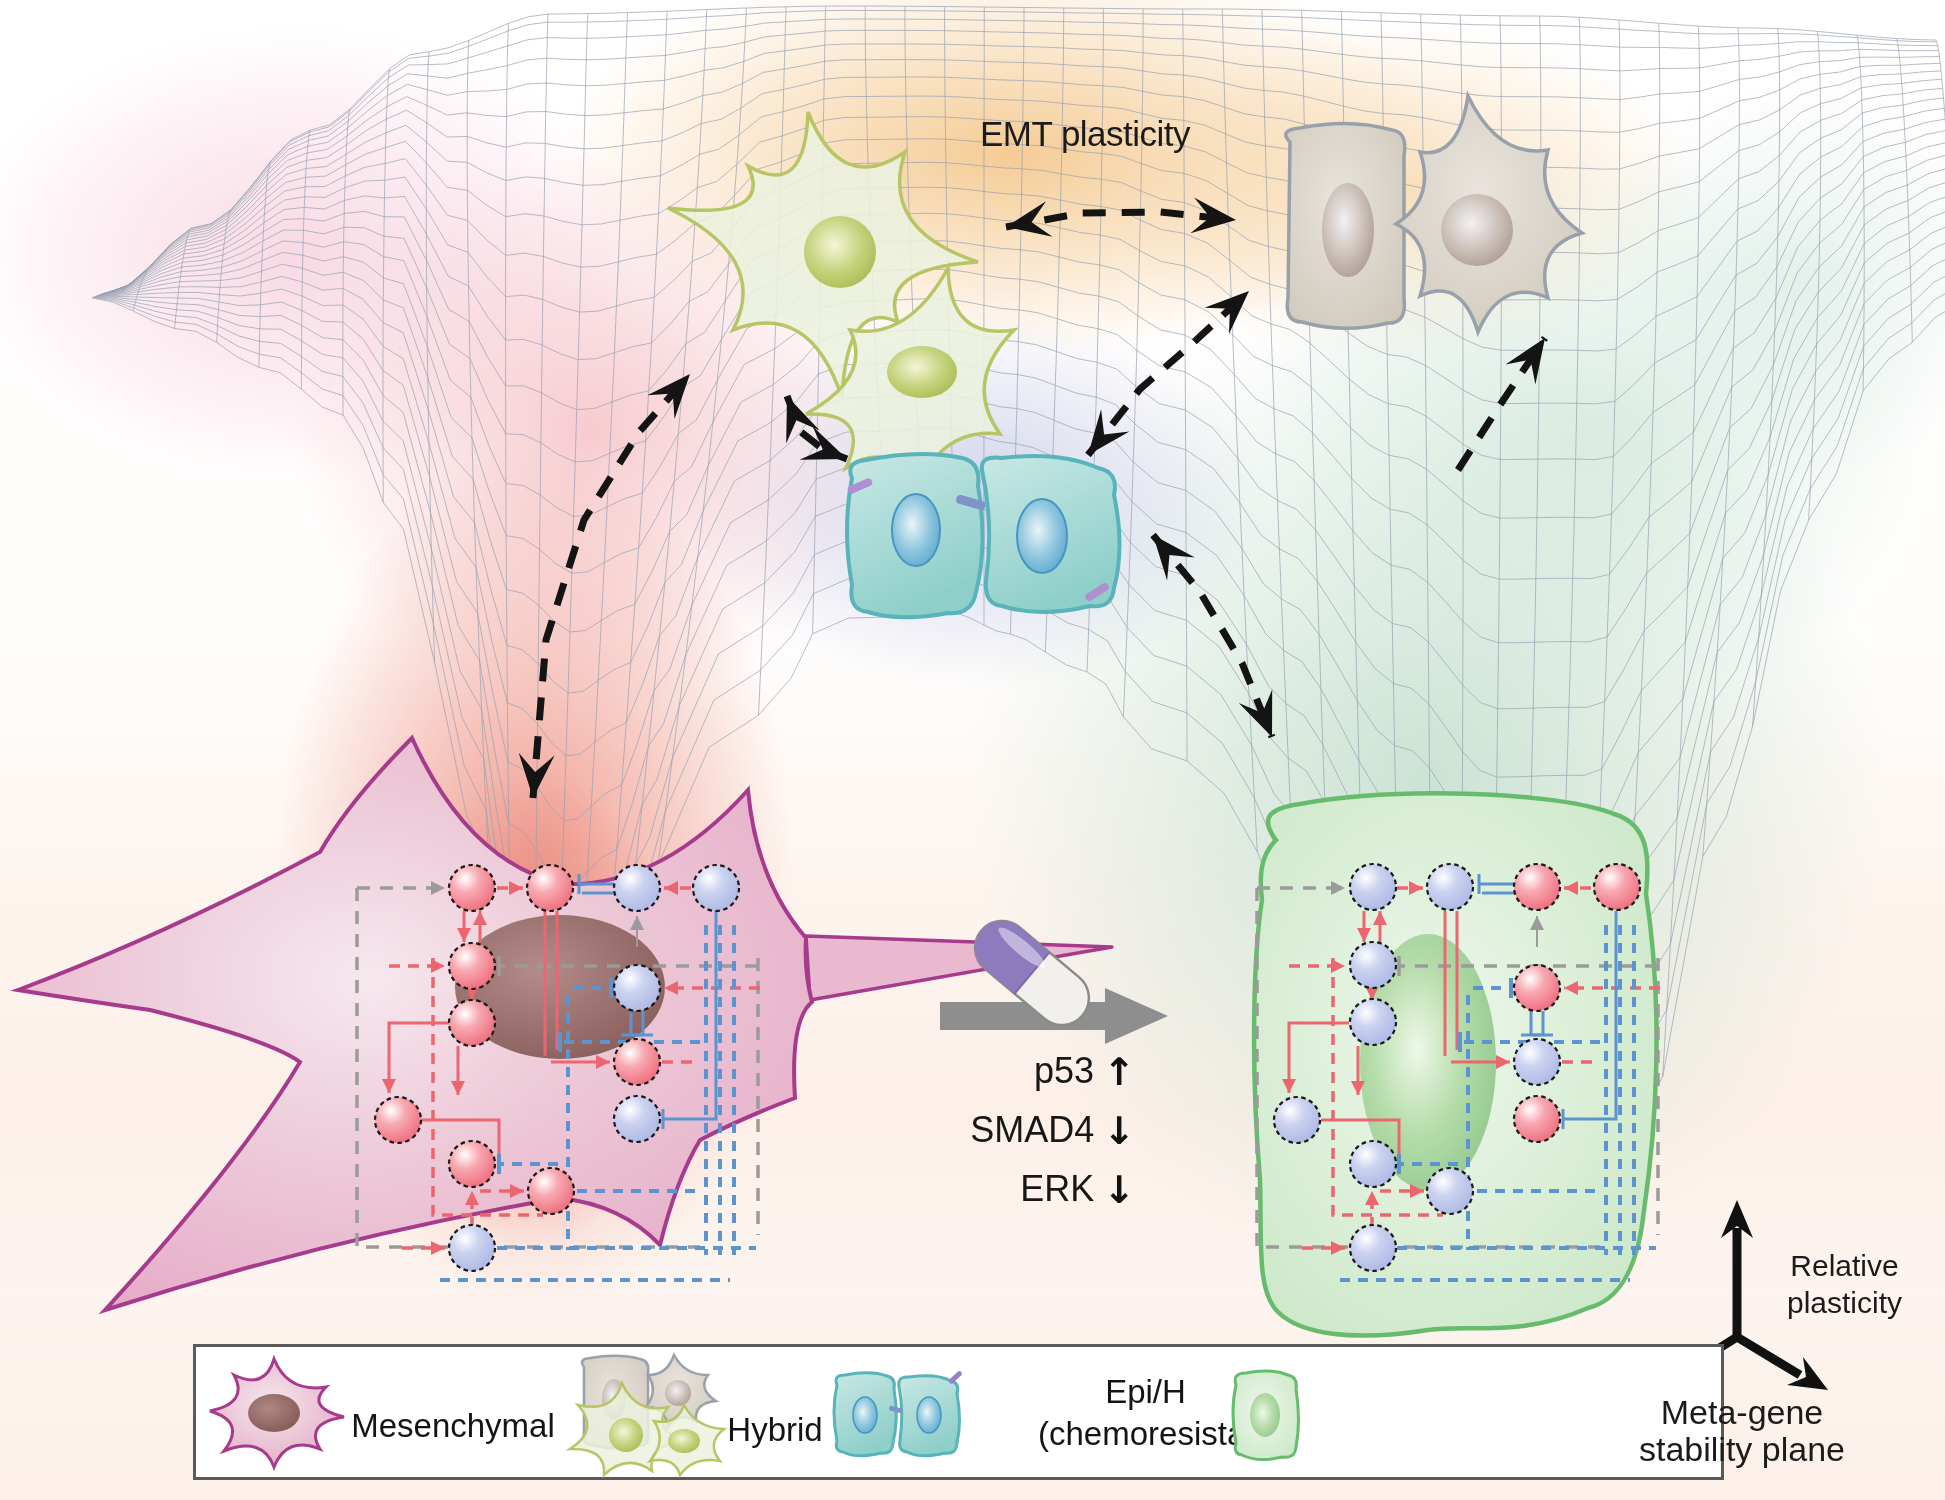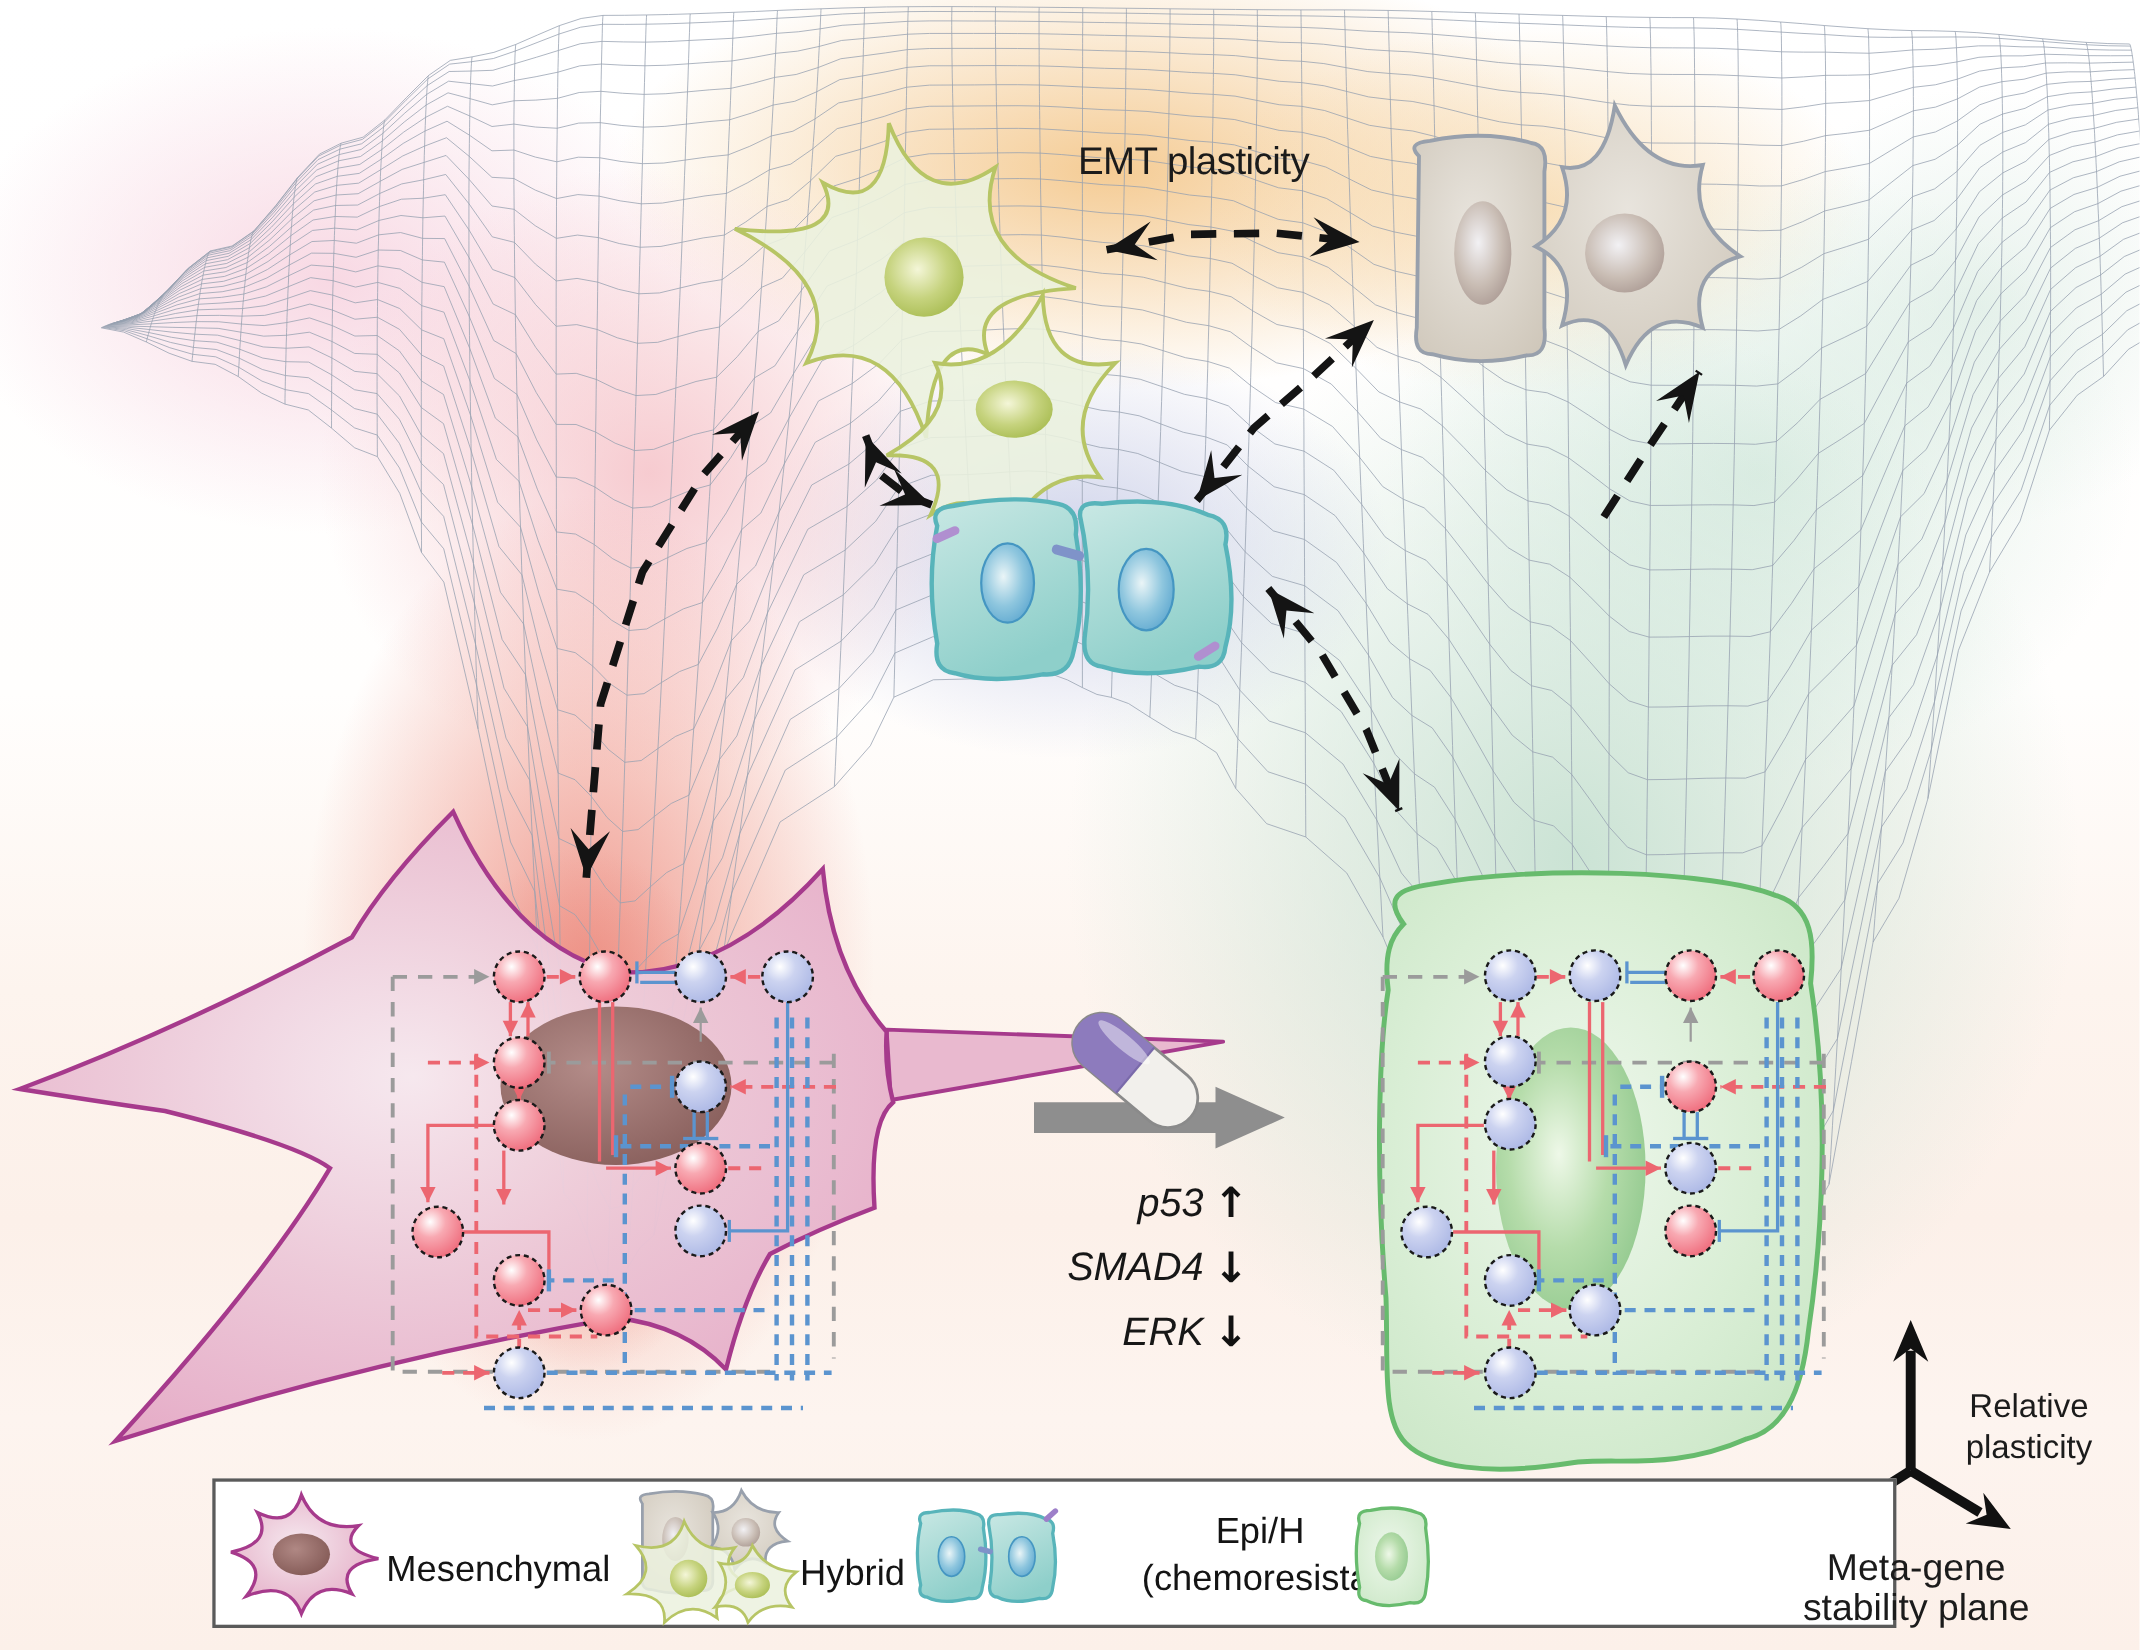--- a/index.html
+++ b/index.html
@@ -1,23 +1,23 @@
 <!DOCTYPE html>
 <html><head>
 <meta charset="utf-8">
 <style>
   html,body{margin:0;padding:0;}
   body{width:1945px;height:1500px;position:relative;overflow:hidden;
        font-family:"Liberation Sans",sans-serif;
        background:linear-gradient(180deg,#ffffff 0%,#fffefd 42%,#fdf4ee 60%,#fcf0e9 74%,#fdf4ef 86%,#fcf0e9 100%);}
   #scene{position:absolute;left:0;top:0;}
-  .fig-text{position:absolute;color:#1b1b1b;margin-top:13px;}
+  .fig-text{position:absolute;color:#1b1b1b;}
   #emt-label{left:950px;top:114px;width:270px;text-align:center;font-size:35px;letter-spacing:-0.5px;}
   #drug-panel{left:900px;top:1050px;width:235px;}
-  .drug-row{display:flex;justify-content:flex-end;align-items:center;height:59px;gap:9px;font-style:italic;}
+  .drug-row{display:flex;justify-content:flex-end;height:59px;gap:9px;}
   .drug-gene{font-size:36px;color:#171717;}
   .drug-arrow{font-size:38px;font-weight:bold;font-family:"DejaVu Sans",sans-serif;color:#111;}
   #legend-box{position:absolute;left:193px;top:1344px;width:1531px;height:136px;
               border:3px solid #5a5a5a;background:#ffffff;box-sizing:border-box;}
   .legend-icon{position:absolute;}
   .legend-label{position:absolute;text-align:center;font-size:33px;color:#141414;line-height:42px;}
   #axis-label-stability{left:1732px;top:1247px;width:175px;text-align:center;font-size:30px;line-height:37px;padding-left:25px;}
   #axis-label-plane{left:1597px;top:1394px;width:290px;text-align:center;font-size:34px;line-height:37px;}
 </style>
 </head>

